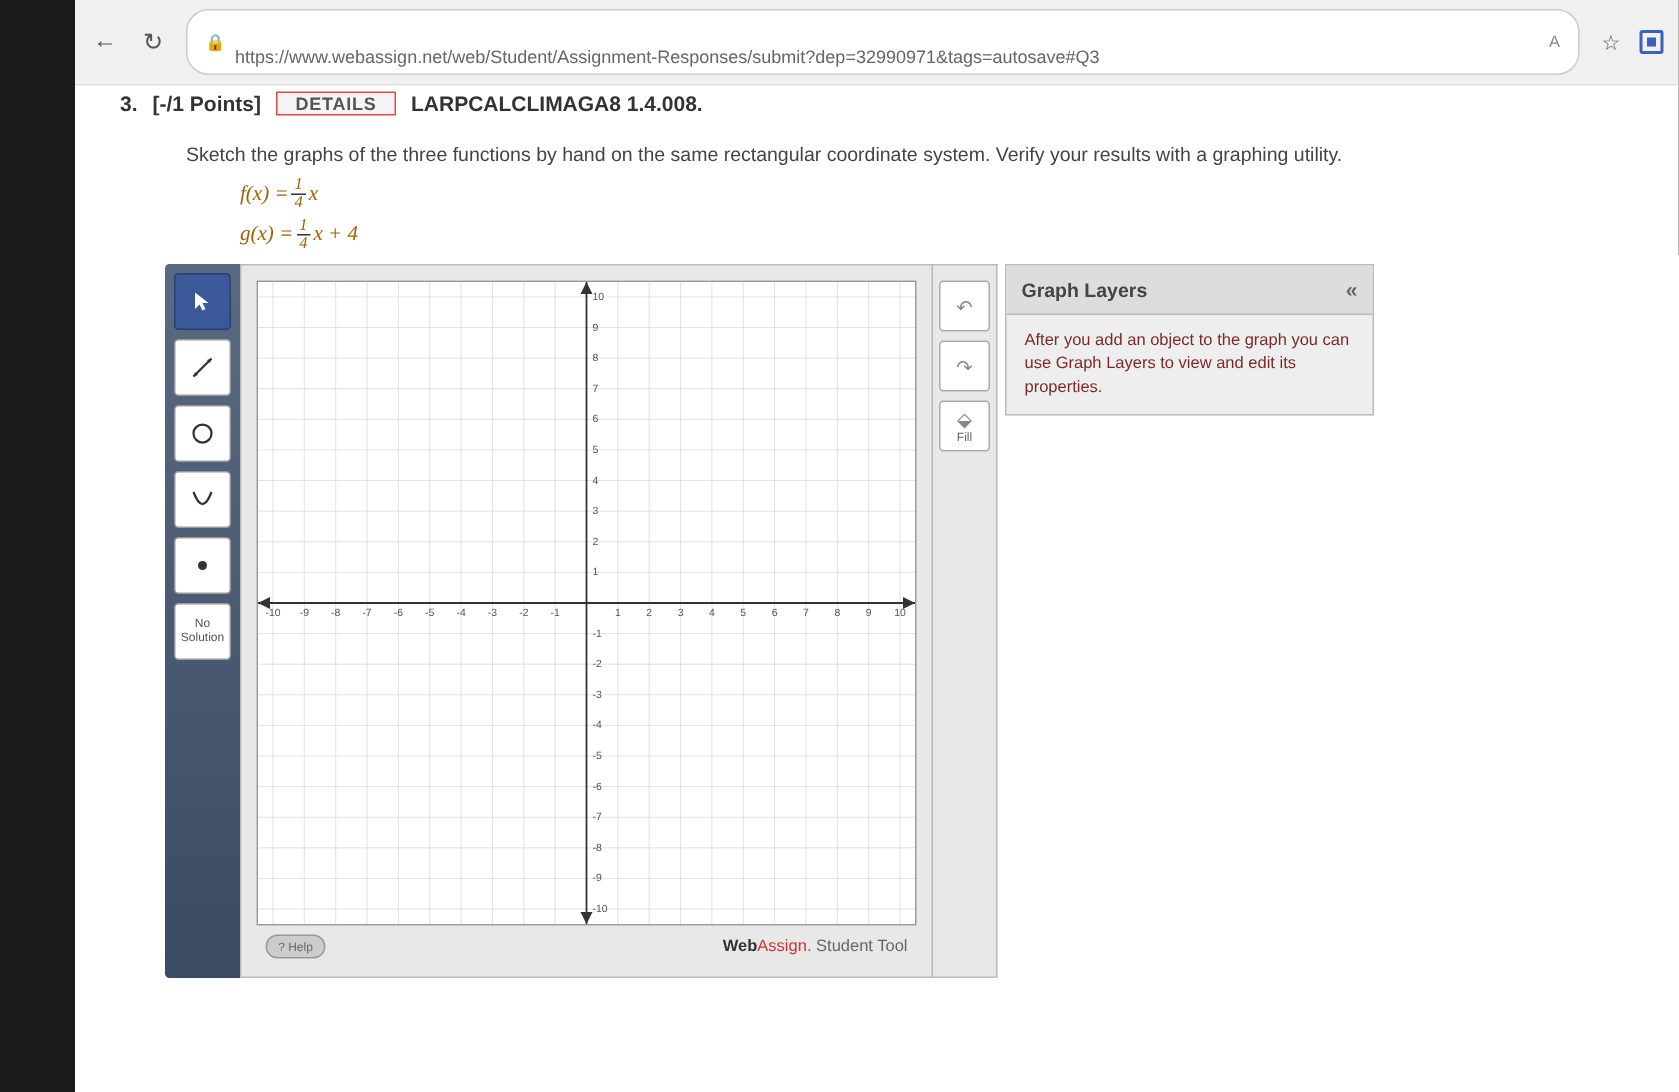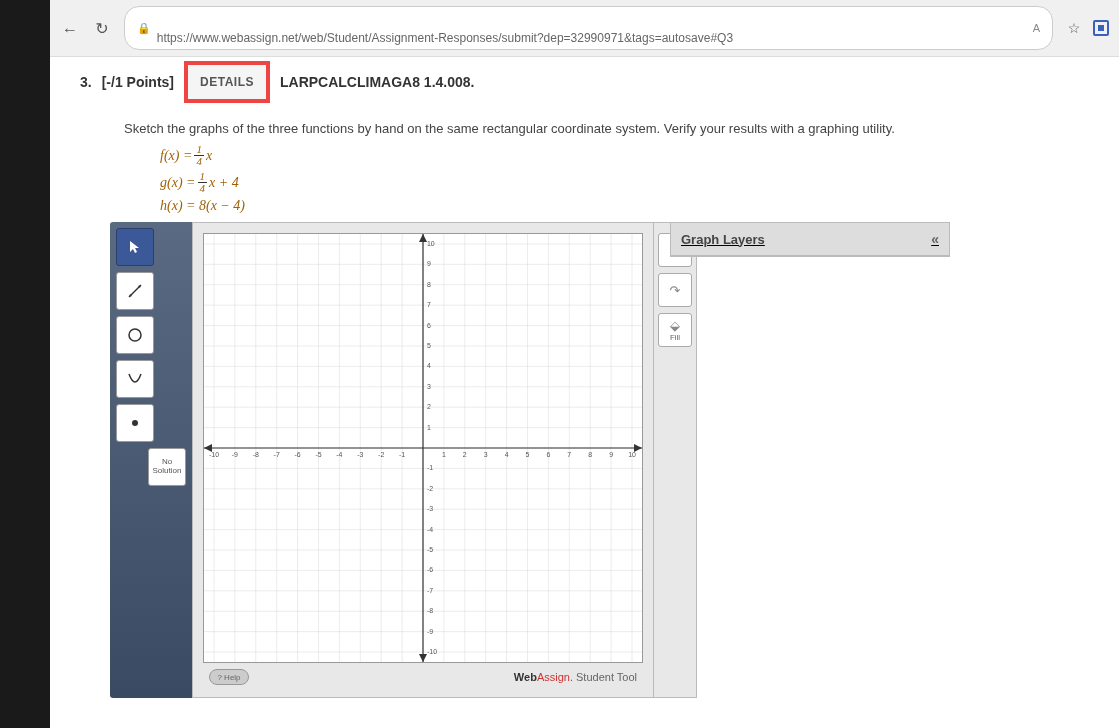--- a/index.html
+++ b/index.html
@@ -7,40 +7,40 @@
   .browser-frame { background: #e8e8e8; margin-left: 50px; height: 100%; position: relative; }
   .browser-bar { display: flex; align-items: center; padding: 6px 10px; gap: 12px; background: #f0f0f0; border-bottom: 1px solid #ddd; }
   .nav-btn { width: 20px; height: 20px; display: flex; align-items: center; justify-content: center; color: #555; font-size: 16px; cursor: pointer; }
   .url-bar { flex: 1; background: #fff; border: 1px solid #ccc; border-radius: 15px; padding: 4px 12px; display: flex; align-items: center; gap: 6px; color: #666; font-size: 12px; }
   .url-bar .lock { color: #888; font-size: 11px; }
   .url-text { flex: 1; margin-top: 20px; }
   .icon-btn { width: 18px; height: 18px; display: flex; align-items: center; justify-content: center; color: #555; font-size: 14px; }
   .content { background: #fff; padding: 0 20px 20px 30px; height: calc(100% - 36px); overflow: hidden; }
   .q-header { display: flex; align-items: center; gap: 10px; padding: 4px 0 8px 0; }
   .q-points { font-weight: bold; font-size: 14px; color: #333; }
-  .details-btn { border: 4px solid #ef4444; background: #f5f5f5; padding: 10px 12px; font-size: 12px; font-weight: bold; color: #555; letter-spacing: 0.5px; }
+  .details-btn { border: 1px solid #ef4444; background: #f5f5f5; padding: 0 12px; font-size: 12px; font-weight: bold; color: #555; letter-spacing: 0.5px; }
   .book-ref { font-weight: bold; font-size: 14px; color: #333; }
   .prompt { font-size: 13px; color: #444; margin: 10px 0 8px 44px; }
   .equations { margin-left: 80px; font-family: 'Times New Roman', serif; font-size: 14px; color: #a16207; font-style: italic; }
   .eq { margin: 4px 0; display: flex; align-items: center; }
   .frac { display: inline-flex; flex-direction: column; align-items: center; font-size: 11px; line-height: 1; margin: 0 2px; vertical-align: middle; }
   .frac .num { border-bottom: 1px solid #333; padding: 0 2px; }
   .frac .den { padding: 0 2px; }
   .graph-area { display: flex; margin: 8px 0 0 30px; gap: 0; position: relative; }
   .tool-col { background: linear-gradient(#5a6a82,#3a4a62); padding: 6px; display: flex; flex-direction: column; gap: 6px; border-radius: 3px 0 0 3px; }
   .tool { width: 38px; height: 38px; background: #fff; border: 1px solid #999; border-radius: 3px; display: flex; align-items: center; justify-content: center; font-size: 16px; color: #333; cursor: pointer; }
   .tool.sel { background: #3b5998; color: #fff; border-color: #2a3f6a; }
-  .tool.nosol { font-size: 8px; text-align: center; line-height: 1.1; color: #555; height: 38px; margin-left: 32px; }
+  .tool.nosol { font-size: 8px; text-align: center; line-height: 1.1; color: #555; height: 38px; }
   .graph-panel { background: #e8e8e8; padding: 10px; border: 1px solid #bbb; position: relative; }
   .grid-wrap { background: #fff; border: 1px solid #999; width: 440px; height: 430px; position: relative; }
   .grid-svg { width: 100%; height: 100%; }
   .side-tools { background: #e8e8e8; padding: 10px 4px; display: flex; flex-direction: column; gap: 6px; border: 1px solid #bbb; border-left: none; }
   .side-btn { width: 34px; height: 34px; background: #fff; border: 1px solid #aaa; border-radius: 3px; display: flex; flex-direction: column; align-items: center; justify-content: center; font-size: 8px; color: #666; cursor: pointer; }
   .side-btn .ic { font-size: 13px; color: #888; }
-  .layers-panel { position: absolute; left: 560px; top: 0; width: 280px; background: #eee; border: 1px solid #bbb; text-decoration: underline; }
+  .layers-panel { position: absolute; left: 560px; top: 0; width: 246px; background: #eee; border: 1px solid #bbb; }
   .layers-head { background: #ddd; padding: 8px 10px; font-size: 13px; font-weight: bold; color: #444; display: flex; justify-content: space-between; align-items: center; border-bottom: 1px solid #bbb; }
   .collapse { font-size: 14px; color: #666; cursor: pointer; }
   .layers-body { padding: 10px 12px; font-size: 11px; color: #7a2a2a; line-height: 1.4; }
   .footer-row { display: flex; align-items: center; justify-content: space-between; margin-top: 4px; padding: 2px 6px; gap: 44px; }
   .help-btn { width: 40px; height: 16px; background: #ccc; border: 1px solid #999; border-radius: 8px; font-size: 8px; display: flex; align-items: center; justify-content: center; color: #666; }
   .wa-brand { font-size: 11px; color: #666; }
   .wa-brand b { color: #333; }
   .wa-brand .assign { color: #c33; }
   .dot-icon { width: 6px; height: 6px; background: #333; border-radius: 50%; }
   .right-icons { display: flex; gap: 10px; align-items: center; }
@@ -85,21 +85,20 @@
         <span>x</span>
       </div>
       <div class="eq">
         <span>g(x) = </span>
         <span class="frac">
             <span class="num">1</span>
             <span class="den">4</span>
           </span>
         <span>x + 4</span>
       </div>
-      <div class="eq">h(x) = 8(x − 4)</div>
     </div>
 
     <div class="graph-area">
       <div class="tool-col">
         <div class="tool sel">
           <svg width="16" height="16" viewBox="0 0 16 16">
               <path d="M3 2 L3 13 L6 10 L8 14 L10 13 L8 9 L12 9 Z" fill="#fff"></path>
             </svg>
         </div>
         <div class="tool">
@@ -243,16 +242,17 @@
             <span class="ic">⬙</span>
             <span>Fill</span>
           </div>
       </div>
 
       <div class="layers-panel">
         <div class="layers-head">
           <span>Graph Layers</span>
           <span class="collapse">«</span>
         </div>
+        <div class="layers-body">After you add an object to the graph you can use Graph Layers to view and edit its properties.</div>
       </div>
     </div>
   </div>
 </div>
 
 </body></html>

